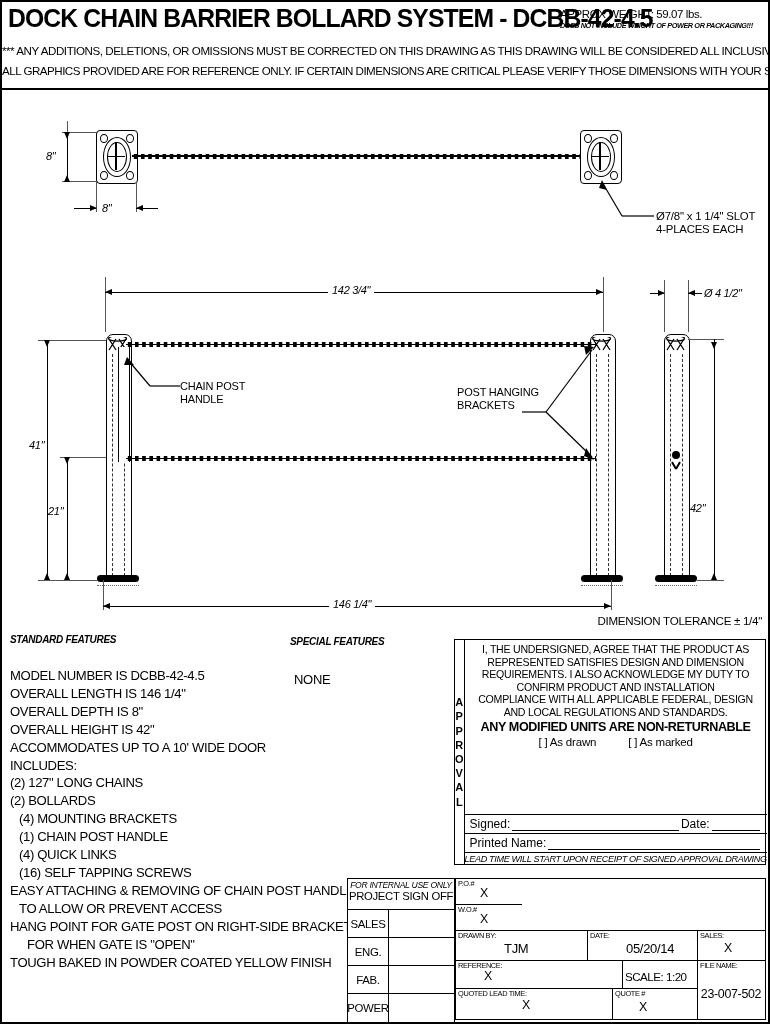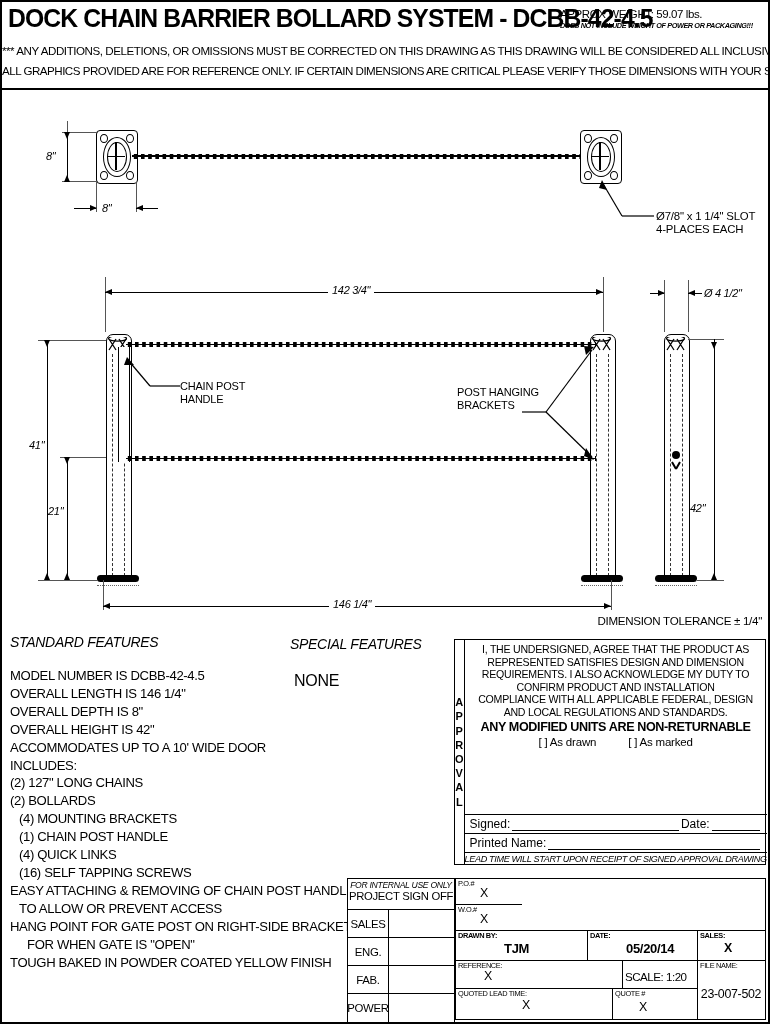--- a/index.html
+++ b/index.html
@@ -37,26 +37,26 @@
   .post-dash{position:absolute;width:0;border-left:1px dashed #333;}
   .post-cap{position:absolute;background:#fff;border:1.6px solid #000;border-radius:7px 7px 2px 2px;}
   .baseplate{position:absolute;background:#000;border-radius:4px;}
   .bp-shadow{position:absolute;border-top:1px dotted #666;}
   
   .tv-plate{position:absolute;border:1.7px solid #000;border-radius:4px;background:#fff;}
   .tv-ell{position:absolute;border:1.4px solid #000;border-radius:50%;}
   .tv-hole{position:absolute;border:1.3px solid #000;border-radius:50%;background:#fff;}
   .tv-cross{position:absolute;background:#000;}
   
-  .sec-h{position:absolute;font-size:14px;font-weight:normal;font-style:italic;letter-spacing:-0.3px;}
+  .sec-h{position:absolute;font-size:10px;font-weight:bold;font-style:italic;letter-spacing:-0.3px;}
   #std-list{position:absolute;left:8px;top:665px;width:340px;font-size:13.1px;line-height:17.9px;letter-spacing:-0.35px;}
   #std-list div{white-space:nowrap;}
   .ind1{padding-left:9px;}
   .ind2{padding-left:17px;}
-  #spec-none{position:absolute;left:292px;top:670px;font-size:16px;letter-spacing:-0.3px;}
+  #spec-none{position:absolute;left:292px;top:670px;font-size:13px;letter-spacing:-0.3px;}
   #dimtol{position:absolute;right:6px;top:612px;font-size:11.6px;letter-spacing:-0.3px;white-space:nowrap;}
   
   #appr{position:absolute;left:452px;top:637px;width:312px;height:226px;border:1.6px solid #000;box-sizing:border-box;display:flex;background:#fff;}
   #appr-side{width:22px;border-right:1.6px solid #000;display:flex;flex-direction:column;align-items:center;justify-content:center;
              font-size:11px;font-weight:bold;line-height:14.2px;letter-spacing:0;}
   #appr-main{flex:1;display:flex;flex-direction:column;}
   #appr-body{padding:3px 4px 0;text-align:center;font-size:10.6px;line-height:12.6px;letter-spacing:-0.25px;}
   #appr-nonret{font-size:12.6px;font-weight:bold;letter-spacing:-0.4px;margin-top:2px;white-space:nowrap;}
   #appr-check{font-size:11.5px;margin-top:3px;letter-spacing:-0.2px;}
   #appr-check span{display:inline-block;}
@@ -359,21 +359,21 @@
           <span class="tb-k">P.O.#</span>
           <span class="tb-v-sm">X</span>
         </div>
         <div style="position:relative;height:26px;">
           <span class="tb-k">W.O.#</span>
           <span class="tb-v-sm">X</span>
         </div>
       </div>
     </div>
 
-    <div class="tb-r" style="height:30px;font-weight:bold;">
+    <div class="tb-r" style="height:30px;">
       <div class="tb-c" style="width:132px;">
         <span class="tb-k">DRAWN BY:</span>
         <span class="tb-v" style="text-align:left;left:48px;top:10px;">TJM</span>
       </div>
       <div class="tb-c" style="width:110px;">
         <span class="tb-k">DATE:</span>
         <span class="tb-v" style="text-align:left;left:38px;top:10px;">05/20/14</span>
       </div>
       <div class="tb-c" style="width:66px;">
         <span class="tb-k">SALES:</span>

